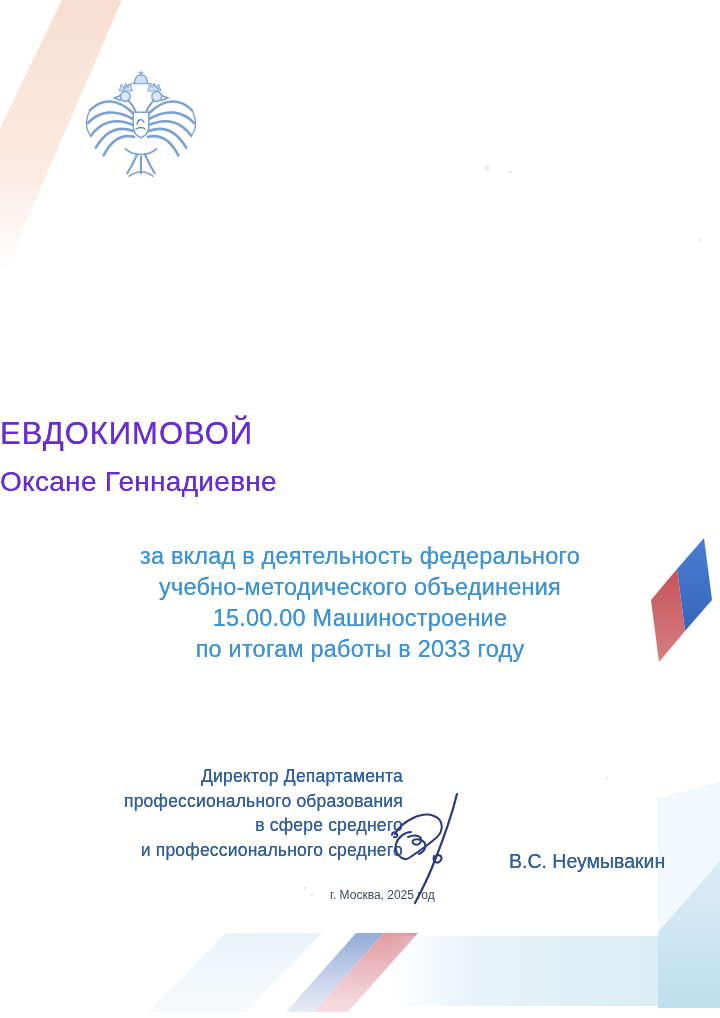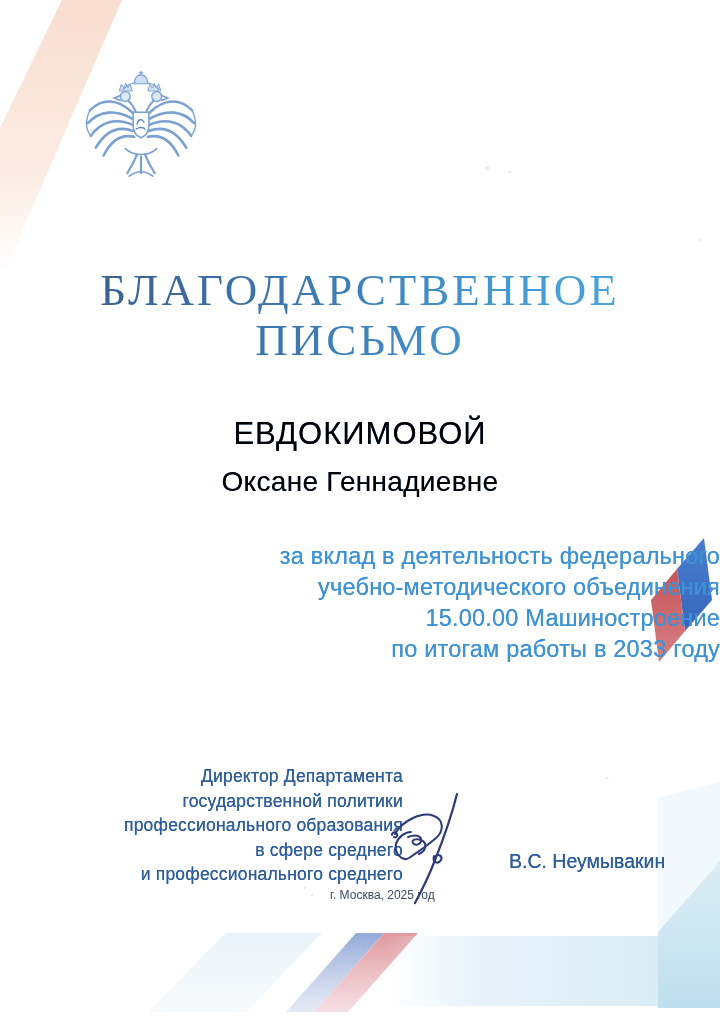--- a/index.html
+++ b/index.html
@@ -32,29 +32,29 @@
     font-weight:400; font-size:45px; line-height:50px;
     letter-spacing:3px;
     color:#3f7ab2;
     background:linear-gradient(92deg,#3a5c88 6%, #3c74ad 38%, #449bd4 72%, #52aade 96%);
     -webkit-background-clip:text; background-clip:text;
     -webkit-text-fill-color:transparent;
   }
 
   .recipient {
     position:absolute; left:0; top:415px; width:720px;
-    text-align:center; color:#000000;
+    text-align:left; color:#6d28d9;
     text-shadow:0 0 0.5px #2f5f9d;
   }
   .recipient-surname { font-size:31px; line-height:38px; letter-spacing:1px; }
   .recipient-names  { font-size:28px; line-height:34px; letter-spacing:0.3px;margin-top:12px; }
 
   .body-text {
     position:absolute; left:0; top:541px; width:720px;
-    text-align:right;
+    text-align:center;
     font-size:23.5px; line-height:31px; letter-spacing:0.2px;
     color:#3e93d4;
     text-shadow:0 0 0.5px #3e93d4;
   }
 
   .sig-position {
     position:absolute; left:124px; top:764px;
     font-size:17.5px; line-height:24.6px; letter-spacing:0.2px;
     color:#2d5e9a;
     text-shadow:0 0 0.3px #2d5e9a;
@@ -190,40 +190,35 @@
         <path d="M44,84 C52,92 68,92 76,84" stroke-width="1.6"></path>
         <path d="M56,90 C53,97 50,103 46,109" stroke-width="2.2"></path>
         <path d="M60,92 v17" stroke-width="2.2"></path>
         <path d="M64,90 C67,97 70,103 74,109" stroke-width="2.2"></path>
         <path d="M48,112 C56,106 64,106 72,112" stroke-width="1.6"></path>
       </g>
     </g>
   </svg>
 
 
-  <div class="title">
-    <div>БЛАГОДАРСТВЕННОЕ</div>
-    <div>ПИСЬМО</div>
-  </div>
 
   <div class="recipient">
     <div class="recipient-surname">ЕВДОКИМОВОЙ</div>
     <div class="recipient-names">Оксане Геннадиевне</div>
   </div>
 
   <div class="body-text">
     <div>за вклад в деятельность федерального</div>
     <div>учебно-методического объединения</div>
     <div>15.00.00 Машиностроение</div>
     <div>по итогам работы в 2033 году</div>
   </div>
 
   <div class="sig-position">
     <div>Директор Департамента</div>
-    <div>государственной политики</div>
     <div>профессионального образования</div>
     <div>в сфере среднего</div>
     <div>и профессионального среднего</div>
   </div>
 
   <svg class="signature-svg" viewBox="0 0 108 138">
     <g stroke="#2b3a78" stroke-width="2" fill="none" stroke-linecap="round">
       <path d="M20,59 c0,-3 4,-4 5,-1 c1,2 -1,4 -3,3"></path>
       <path d="M23,58 C30,45 50,35 62,40 C72,44 72,55 64,62 C55,70 43,78 37,82 C30,86 22,77 24,68 C26,61 33,56 39,56"></path>
       <path d="M36,61 c8,-3 14,-1 13,4 c-1,4 -6,5 -8,2 c-2,-3 3,-5 8,-3 c7,3 5,11 -2,14"></path>

